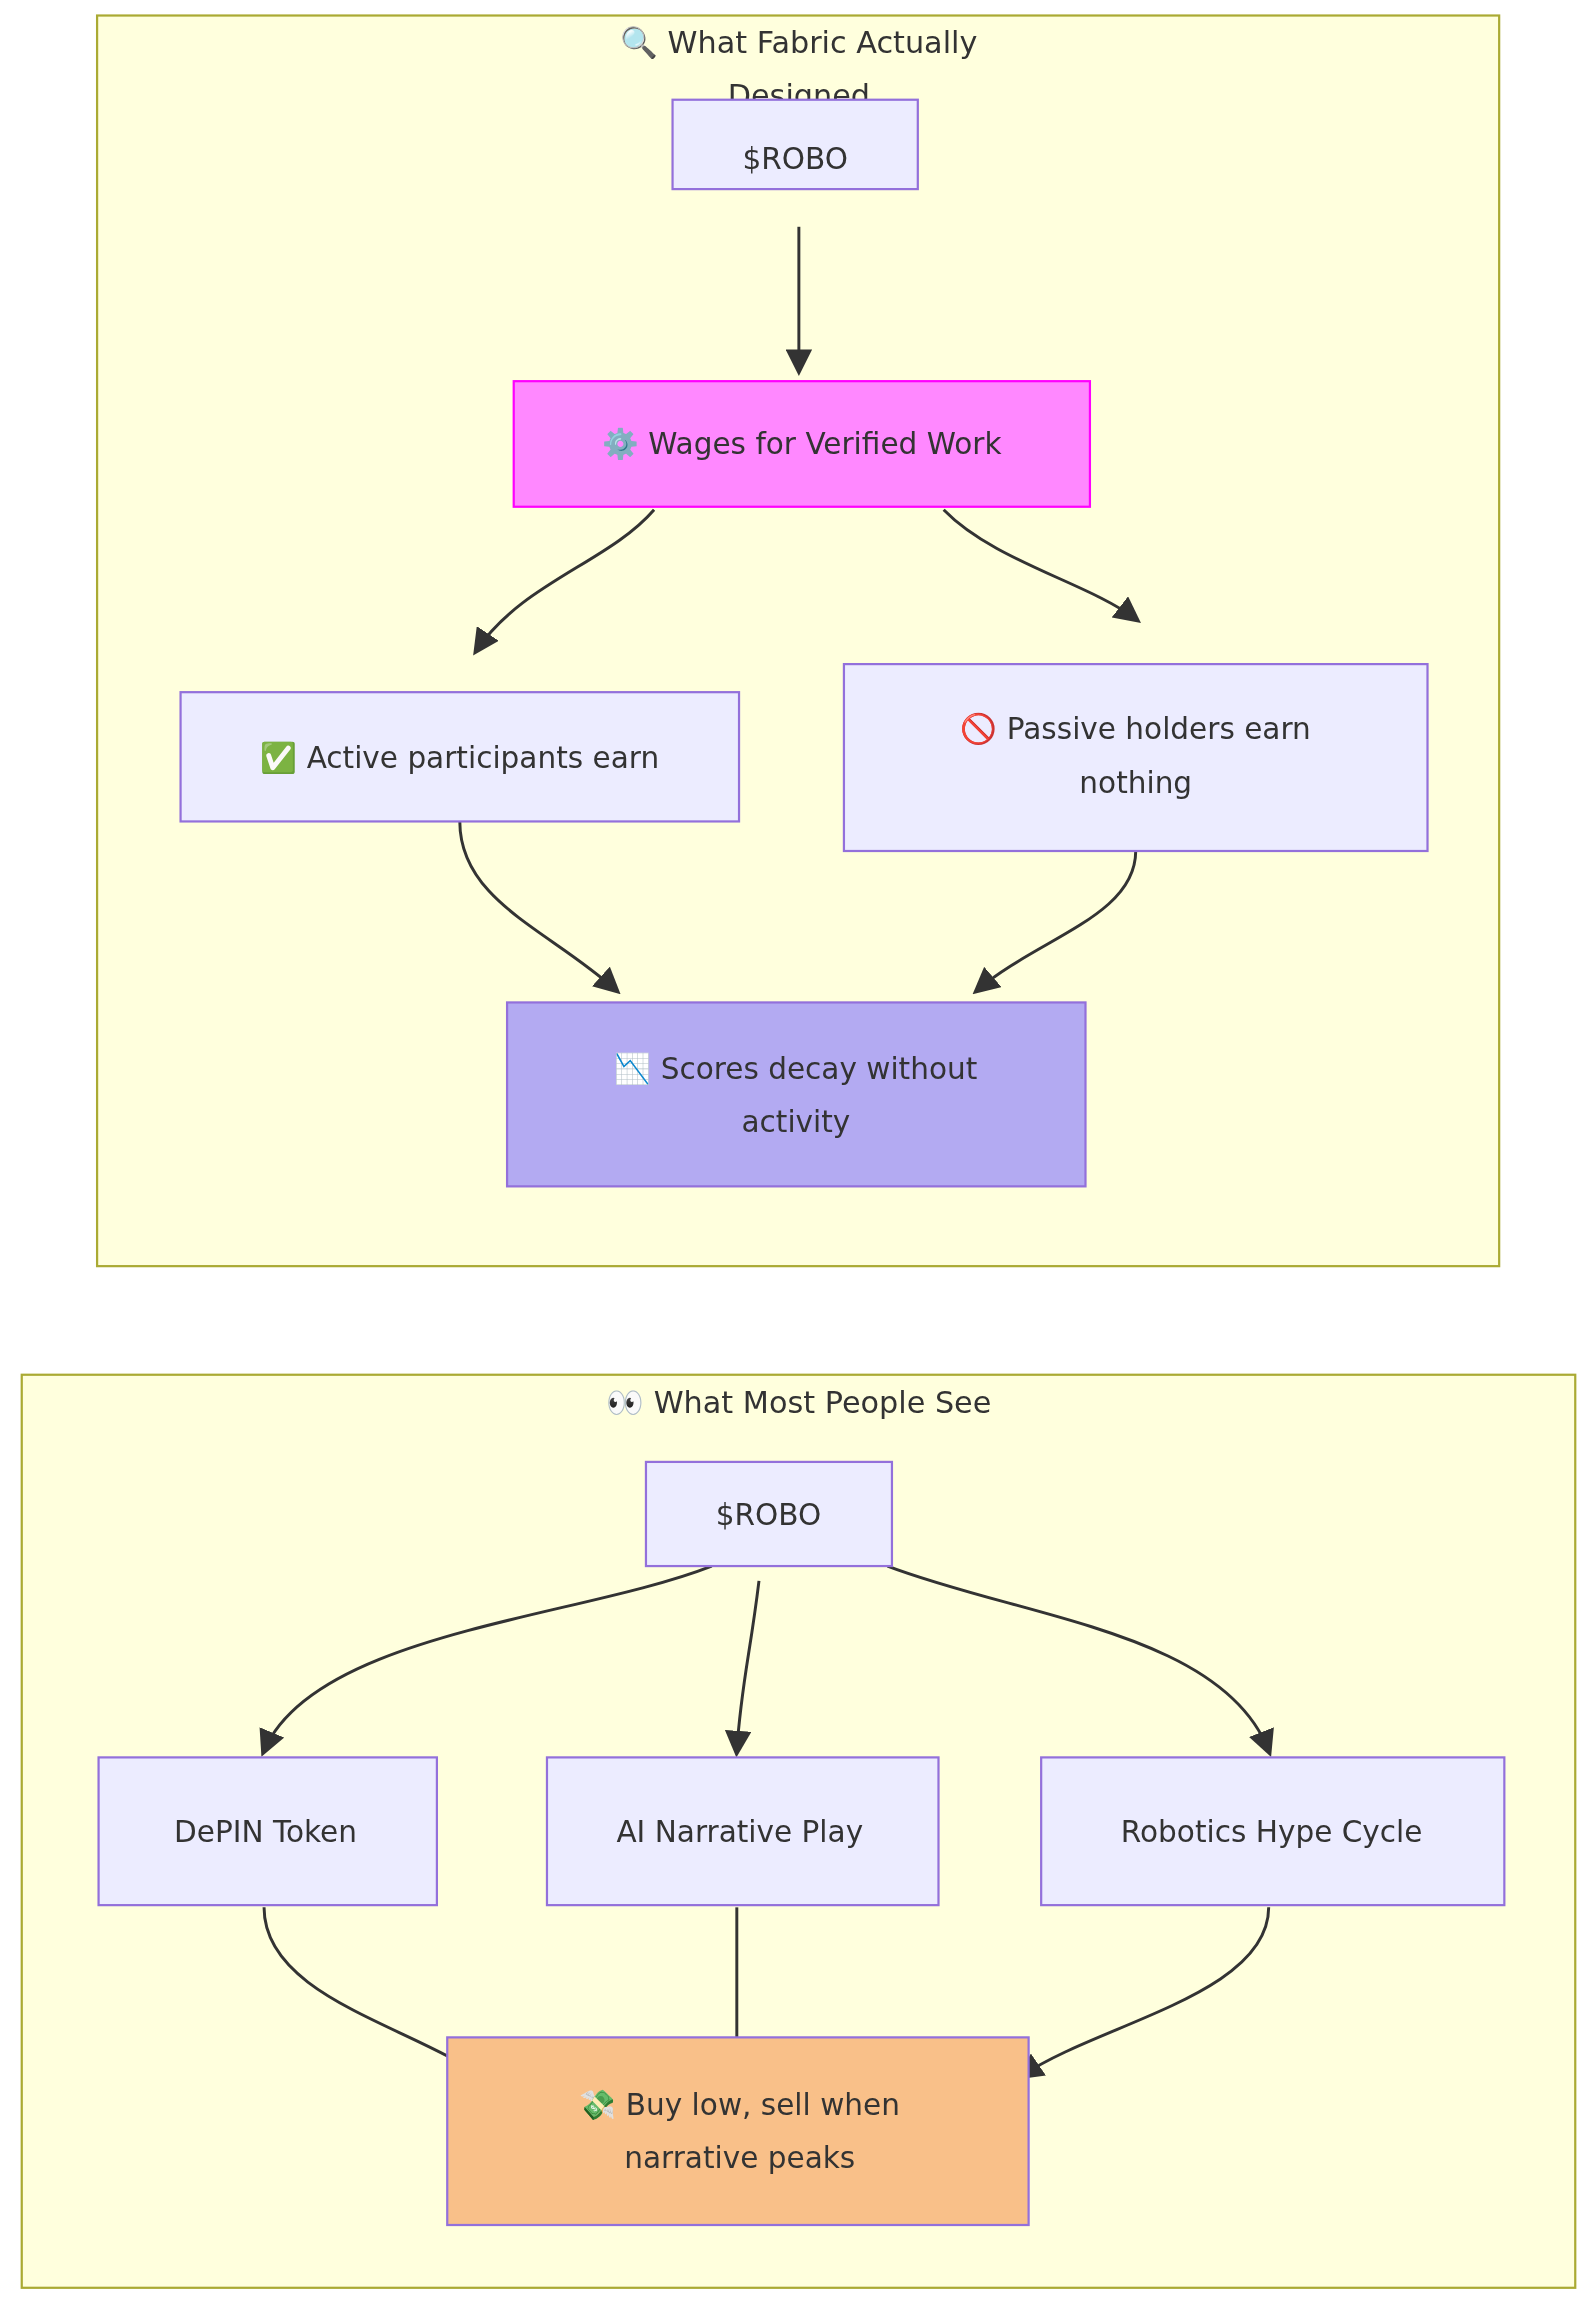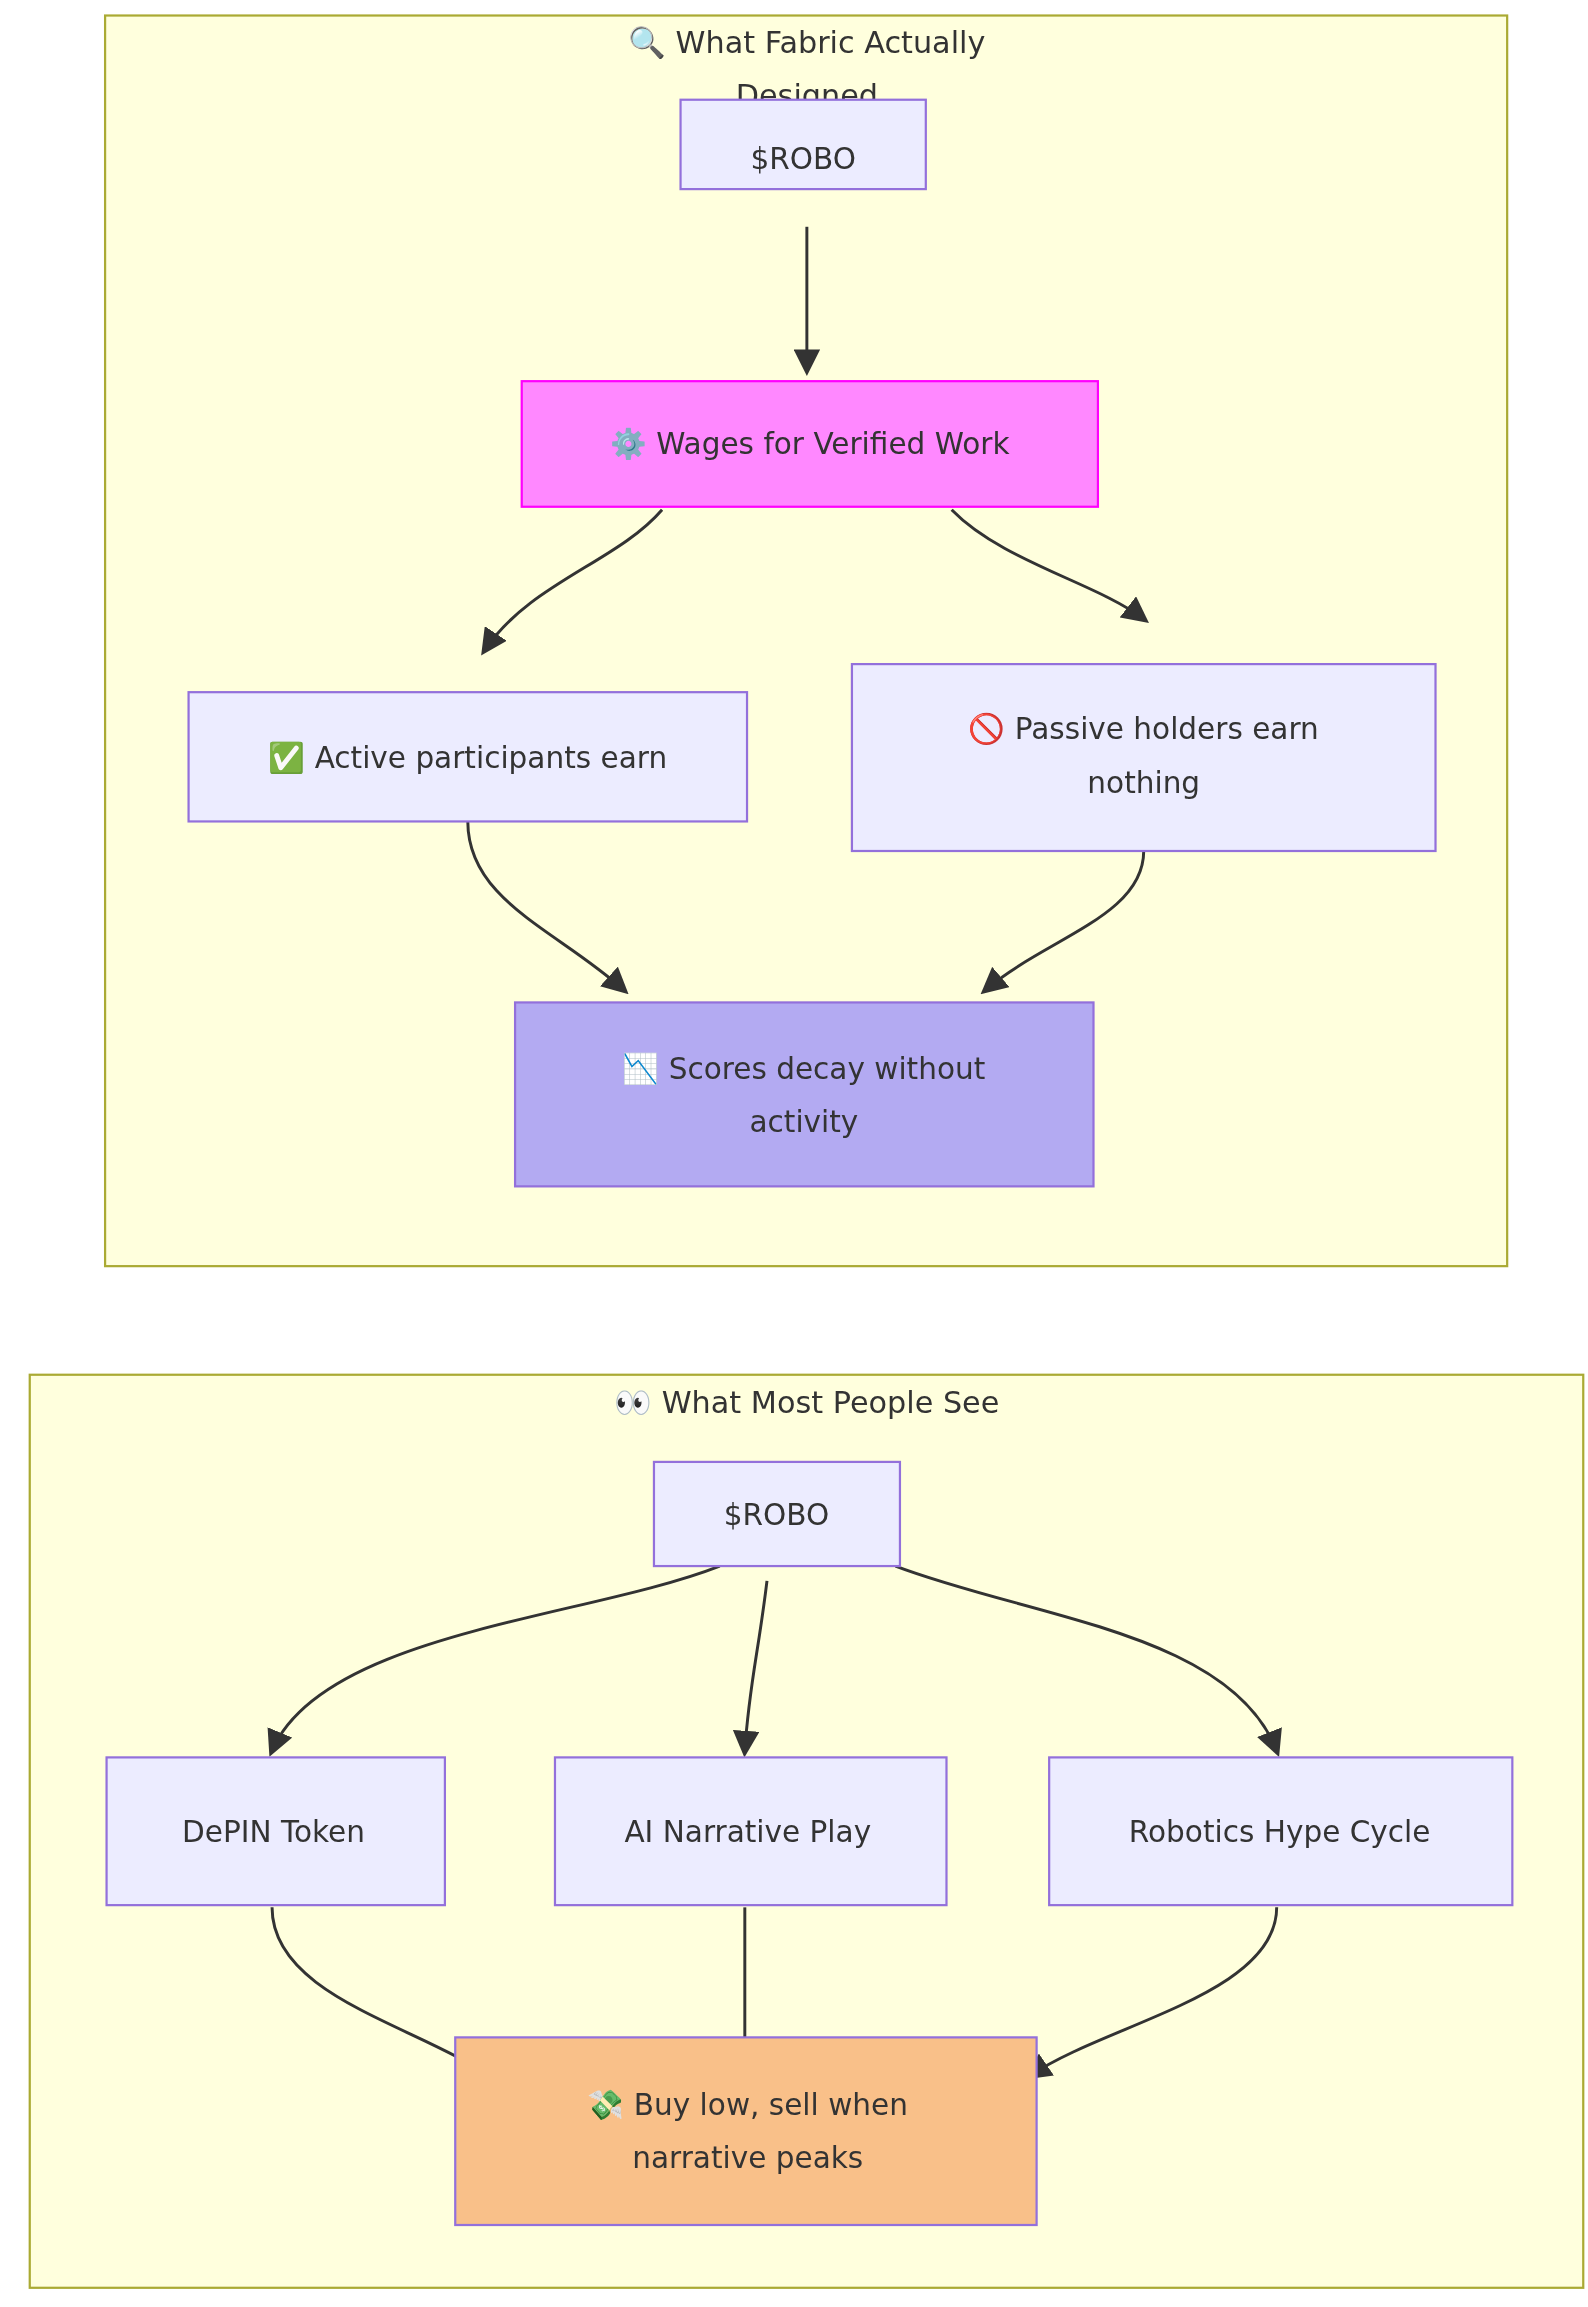--- a/index.html
+++ b/index.html
@@ -1,18 +1,18 @@
 <!DOCTYPE html>
 <html style="font-size:11.8px"><head>
 <meta charset="utf-8">
 <style>
   html,body{margin:0;padding:0;background:#ffffff;}
   body{width:1589px;height:2307px;position:relative;overflow:hidden;
        font-family:"DejaVu Sans","Liberation Sans",sans-serif;}
-  #stage{position:absolute;left:12px;top:0;width:1450px;height:2307px;}
+  #stage{position:absolute;left:4px;top:0;width:1450px;height:2307px;}
   svg{display:block;}
   .flow-label{font-family:"DejaVu Sans","Liberation Sans",sans-serif;
               font-size:40px;fill:#333333;}
   .cluster-title{font-family:"DejaVu Sans","Liberation Sans",sans-serif;
               font-size:41px;fill:#333333;}
   .node-rect{stroke-width:3px;}
 </style>
 </head>
 <body>
 

